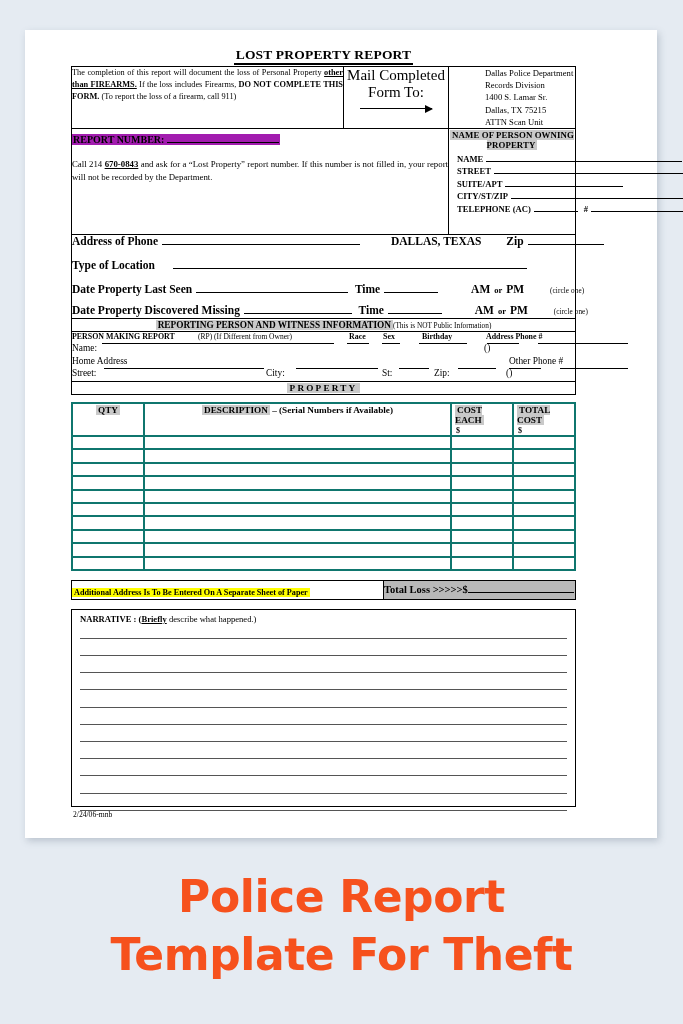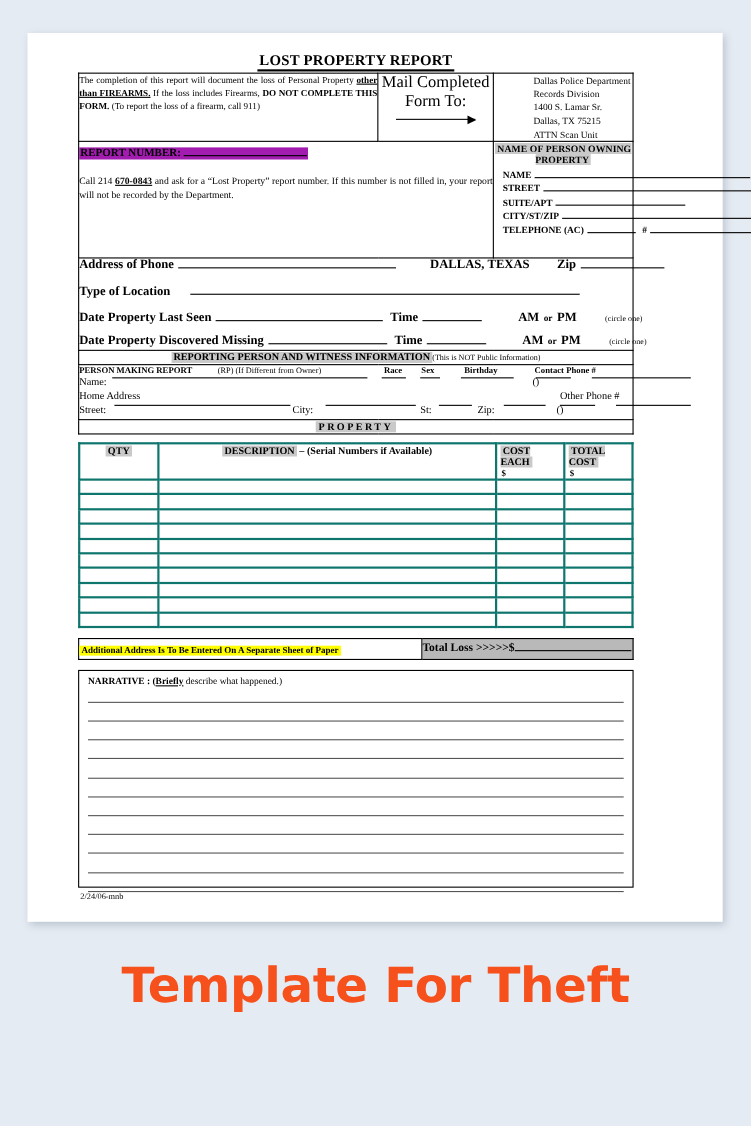--- a/index.html
+++ b/index.html
@@ -215,21 +215,21 @@
     </tr>
 
     <tr>
       <td colspan="3" class="cell-rp">
         <div class="rp-head-row">
           <span style="left:0">PERSON MAKING REPORT</span>
           <span style="left:126px;font-weight:normal;font-size:7.5px">(RP) (If Different from Owner)</span>
           <span style="left:277px">Race</span>
           <span style="left:311px">Sex</span>
           <span style="left:350px">Birthday</span>
-          <span style="left:414px">Contact Phone #</span>
+          <span style="left:414px">Address Phone #</span>
         </div>
         <div class="rp-row">
           <span style="left:0">Name:</span>
           <span class="ln" style="left:30px;width:232px"></span>
           <span class="ln" style="left:275px;width:22px"></span>
           <span class="ln" style="left:310px;width:18px"></span>
           <span class="ln" style="left:347px;width:48px"></span>
           <span style="left:412px">(<span class="ln" style="width:32px"></span>)</span>
           <span class="ln" style="left:466px;width:90px"></span>
         </div>
@@ -357,14 +357,15 @@
           <div class="nline"></div>
           <div class="nline"></div>
         </div>
   </div>
 
   <div id="form-footer">2/24/06-mnb</div>
  </div>
 </div>
 
 <div id="caption">
+  <div>Police Report</div>
   <div>Template For Theft</div>
 </div>
 
 </body></html>

